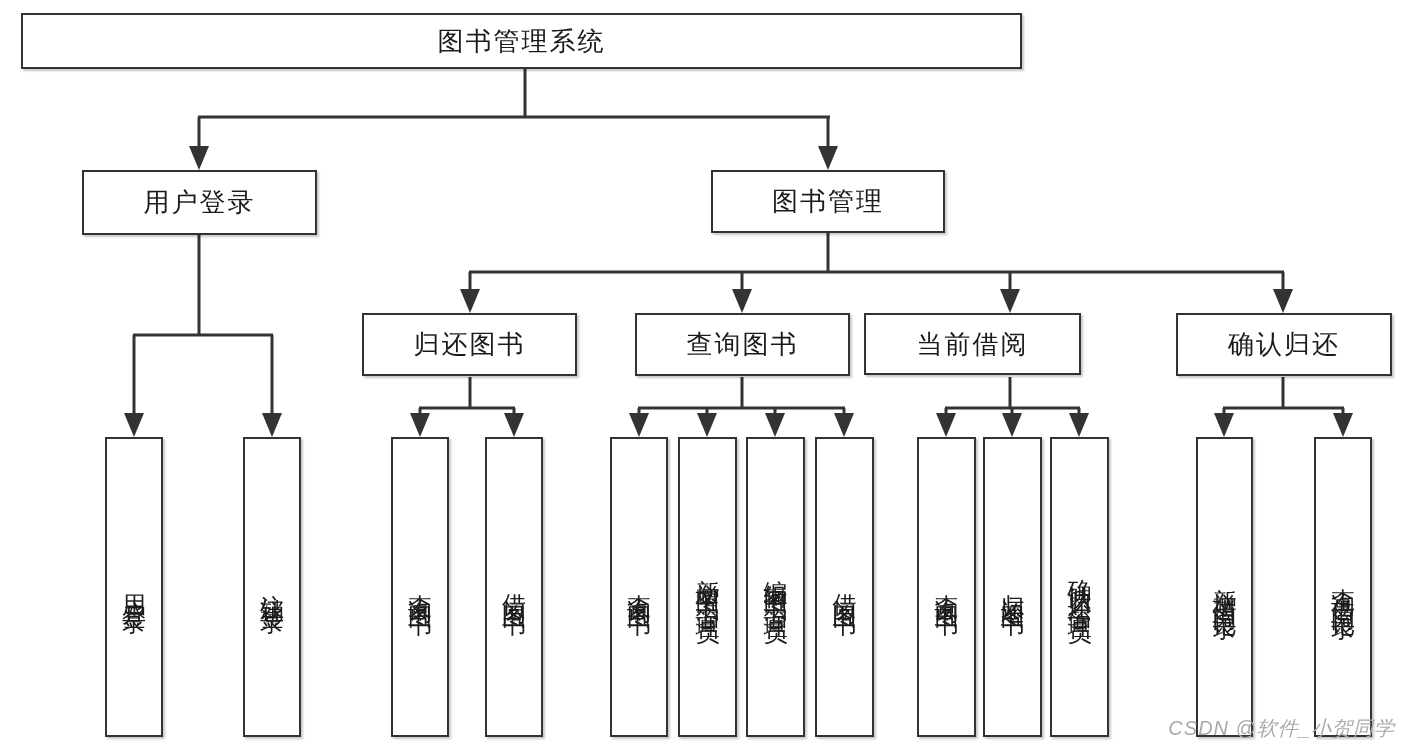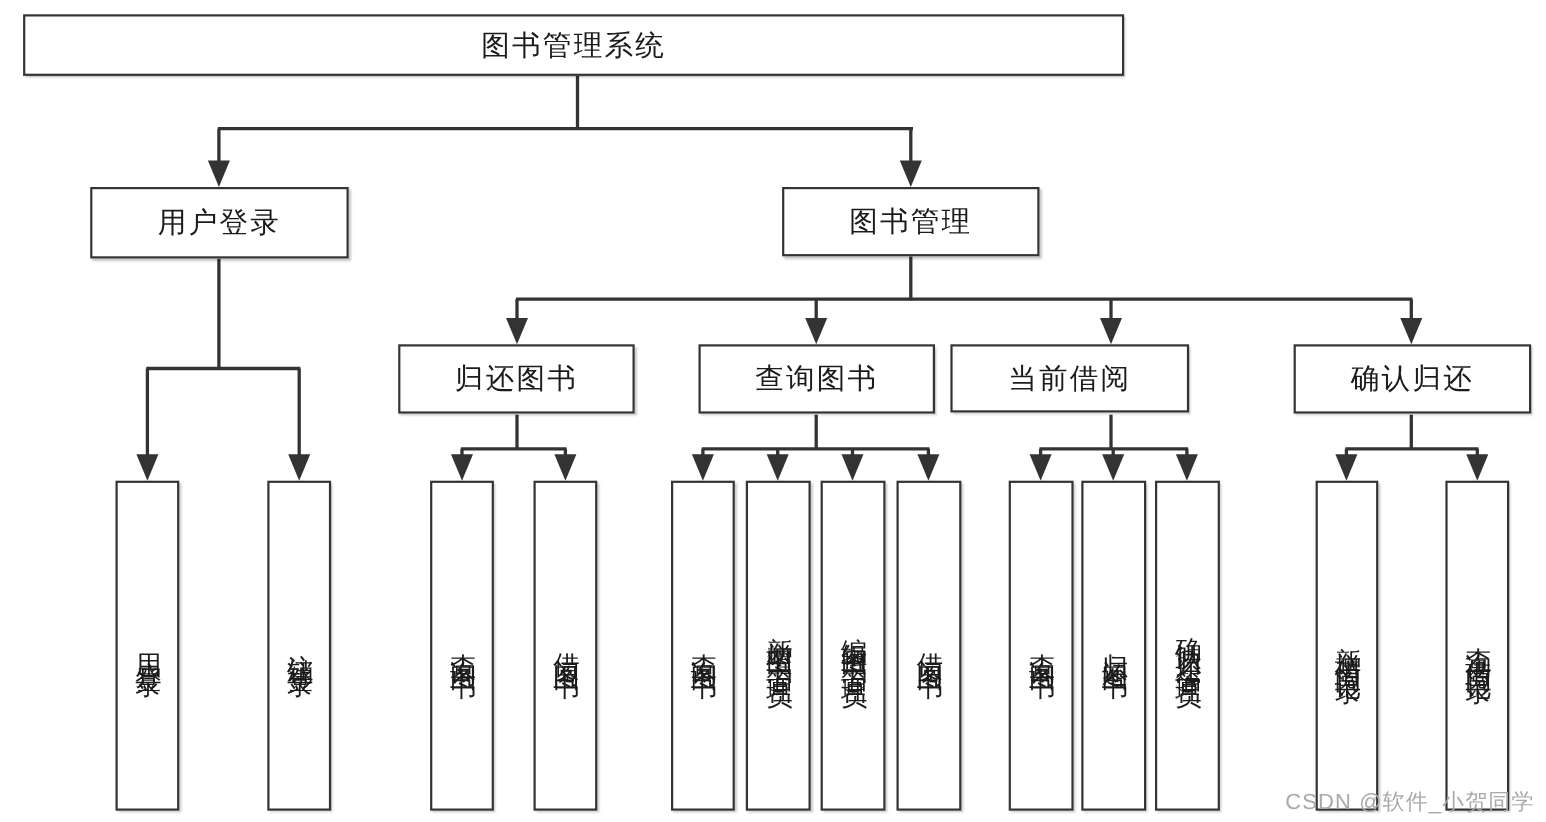--- a/index.html
+++ b/index.html
@@ -14,21 +14,21 @@
     display:flex;align-items:center;justify-content:center;
     font-size:26px;letter-spacing:2px;white-space:nowrap;
     box-shadow:2px 2px 2px rgba(0,0,0,0.22);
   }
   .leaf{
     writing-mode:vertical-rl;text-orientation:mixed;
     font-size:24px;letter-spacing:6px;line-height:1;
   }
   .watermark{
     position:absolute;right:10px;bottom:5px;z-index:2;
-    font-size:20px;letter-spacing:1px;color:#a9a9a9;white-space:nowrap;
+    font-size:20px;letter-spacing:1px;color:#a9a9a9;white-space:nowrap;font-style:italic;
   }
 </style>
 </head>
 <body>
 
 <div class="stage">
 
   <svg class="wires" width="1405" height="747" viewBox="0 0 1405 747" stroke="#333333" stroke-width="3" fill="#333333">
 
     <line x1="525" y1="69" x2="525" y2="118"></line>

